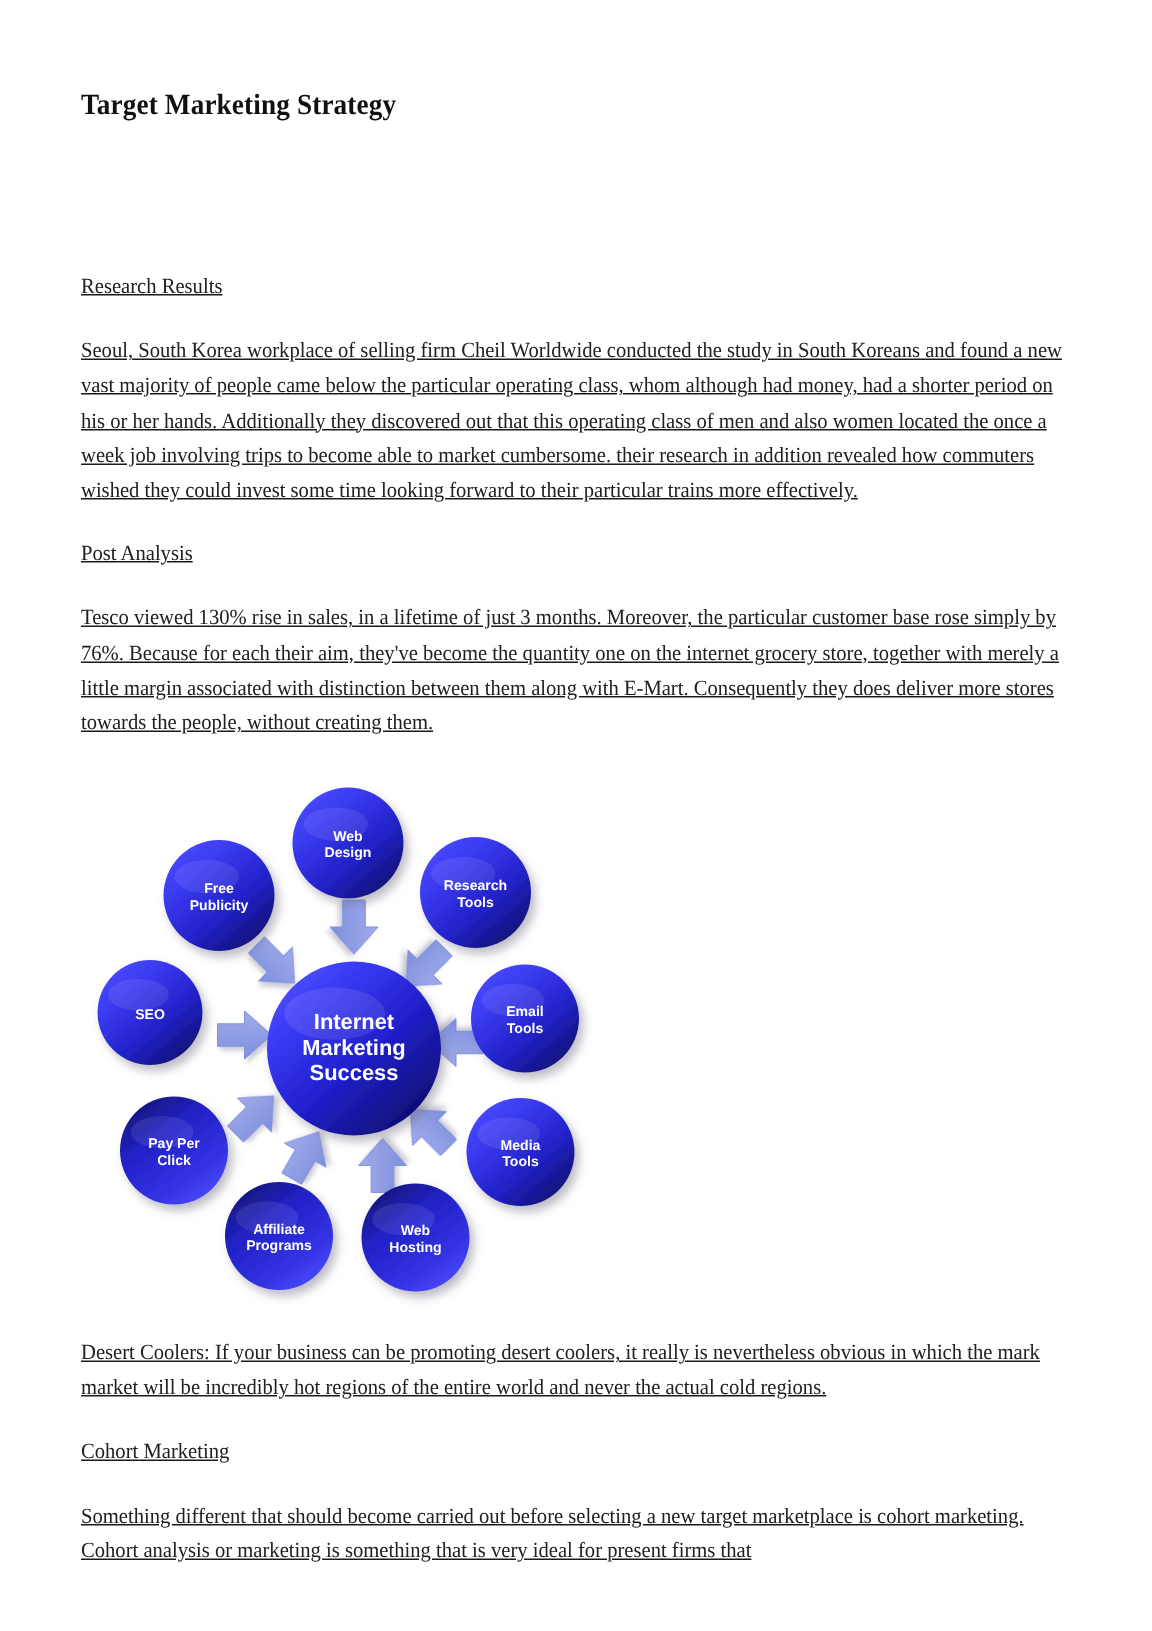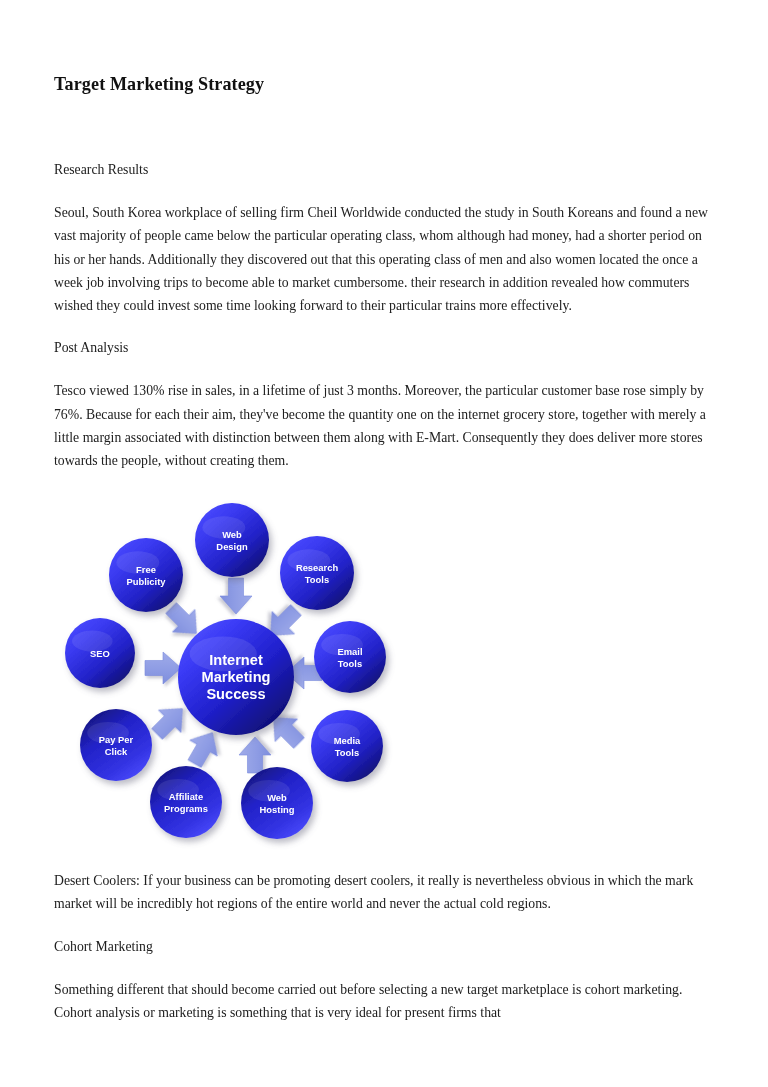--- a/index.html
+++ b/index.html
@@ -13,39 +13,40 @@
     width: 768px;
     height: 1087px;
     background: #ffffff;
     overflow: hidden;
     font-family: "Liberation Serif", "DejaVu Serif", serif;
     color: #1a1a1a;
   }
   .content {
     position: absolute;
     left: 54px;
-    top: 13px;
+    top: 0;
     width: 660px;
   }
 
   .doc-title {
     font-family: "Liberation Serif", "DejaVu Serif", serif;
     font-weight: bold;
     font-size: 19.5px;
     line-height: 24px;
     letter-spacing: 0.1px;
     color: #111111;
     margin: 0;
     padding-top: 59px;
     transform: scaleX(0.93);
     transform-origin: left center;
   }
 
   .body-block {
-    margin-top: 62px;
+    margin-top: 97px;
+    text-decoration: underline;
   }
 
   .para {
     font-family: "Liberation Serif", "DejaVu Serif", serif;
     font-size: 14.4px;
     line-height: 23.2px;
     color: #202020;
     margin: 0 0 19px 0;
     text-align: left;
     transform: scaleX(0.955);

